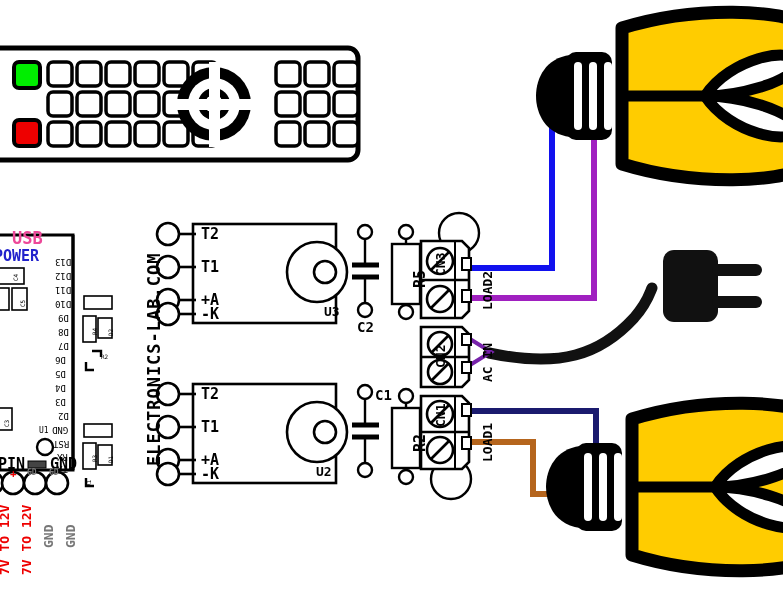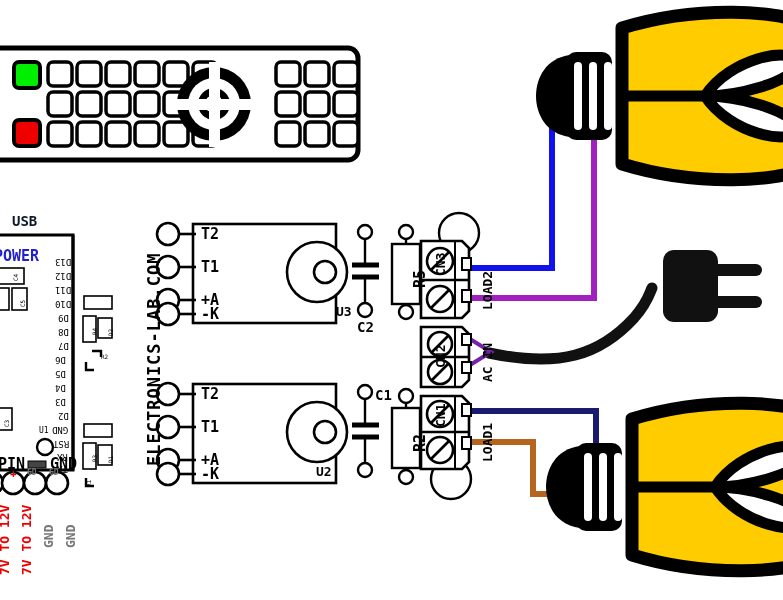--- a/index.html
+++ b/index.html
@@ -255,21 +255,21 @@
   <g>
     <rect x="663" y="250" width="55" height="72" rx="11" fill="#111111"></rect>
     <rect x="712" y="264" width="50" height="12" rx="6" fill="#111111"></rect>
     <rect x="712" y="296" width="50" height="12" rx="6" fill="#111111"></rect>
   </g>
 
 </svg>
 
 <div class="lbl rot90 bold" style="left:146px;top:466px;font-size:17px;letter-spacing:1px;">ELECTRONICS-LAB.COM</div>
 
-<div class="lbl bold" style="left:12px;top:214px;font-size:14px;color:#0f172a;">USB</div>
+<div class="lbl bold" style="left:12px;top:230px;font-size:17px;color:#ec4899;">USB</div>
 <div class="lbl bold" style="left:-6px;top:249px;font-size:15px;color:#2222CC;">POWER</div>
 
 <div class="lbl rot180" style="left:55px;top:257px;font-size:9px;">D13</div>
 <div class="lbl rot180" style="left:55px;top:271px;font-size:9px;">D12</div>
 <div class="lbl rot180" style="left:55px;top:285px;font-size:9px;">D11</div>
 <div class="lbl rot180" style="left:55px;top:299px;font-size:9px;">D10</div>
 <div class="lbl rot180" style="left:58px;top:313px;font-size:9px;">D9</div>
 <div class="lbl rot180" style="left:58px;top:327px;font-size:9px;">D8</div>
 <div class="lbl rot180" style="left:58px;top:341px;font-size:9px;">D7</div>
 <div class="lbl rot180" style="left:55px;top:355px;font-size:9px;">D6</div>
@@ -304,21 +304,21 @@
 <div class="lbl rot90" style="left:86px;top:487px;font-size:6px;">R1</div>
 
 <div class="lbl rot90" style="left:13px;top:281px;font-size:6px;">C4</div>
 <div class="lbl rot90" style="left:20px;top:307px;font-size:6px;">C5</div>
 <div class="lbl rot90" style="left:4px;top:427px;font-size:6px;">C3</div>
 
 <div class="lbl bold" style="left:201px;top:227px;font-size:15px;">T2</div>
 <div class="lbl bold" style="left:201px;top:260px;font-size:15px;">T1</div>
 <div class="lbl bold" style="left:201px;top:293px;font-size:15px;">+A</div>
 <div class="lbl bold" style="left:201px;top:307px;font-size:15px;">-K</div>
-<div class="lbl bold" style="left:336px;top:305px;font-size:13px;">U3</div>
+<div class="lbl bold" style="left:324px;top:305px;font-size:13px;">U3</div>
 
 <div class="lbl bold" style="left:201px;top:387px;font-size:15px;">T2</div>
 <div class="lbl bold" style="left:201px;top:420px;font-size:15px;">T1</div>
 <div class="lbl bold" style="left:201px;top:453px;font-size:15px;">+A</div>
 <div class="lbl bold" style="left:201px;top:467px;font-size:15px;">-K</div>
 <div class="lbl bold" style="left:316px;top:465px;font-size:13px;">U2</div>
 
 <div class="lbl bold" style="left:357px;top:320px;font-size:14px;">C2</div>
 <div class="lbl bold" style="left:375px;top:388px;font-size:14px;">C1</div>
 

